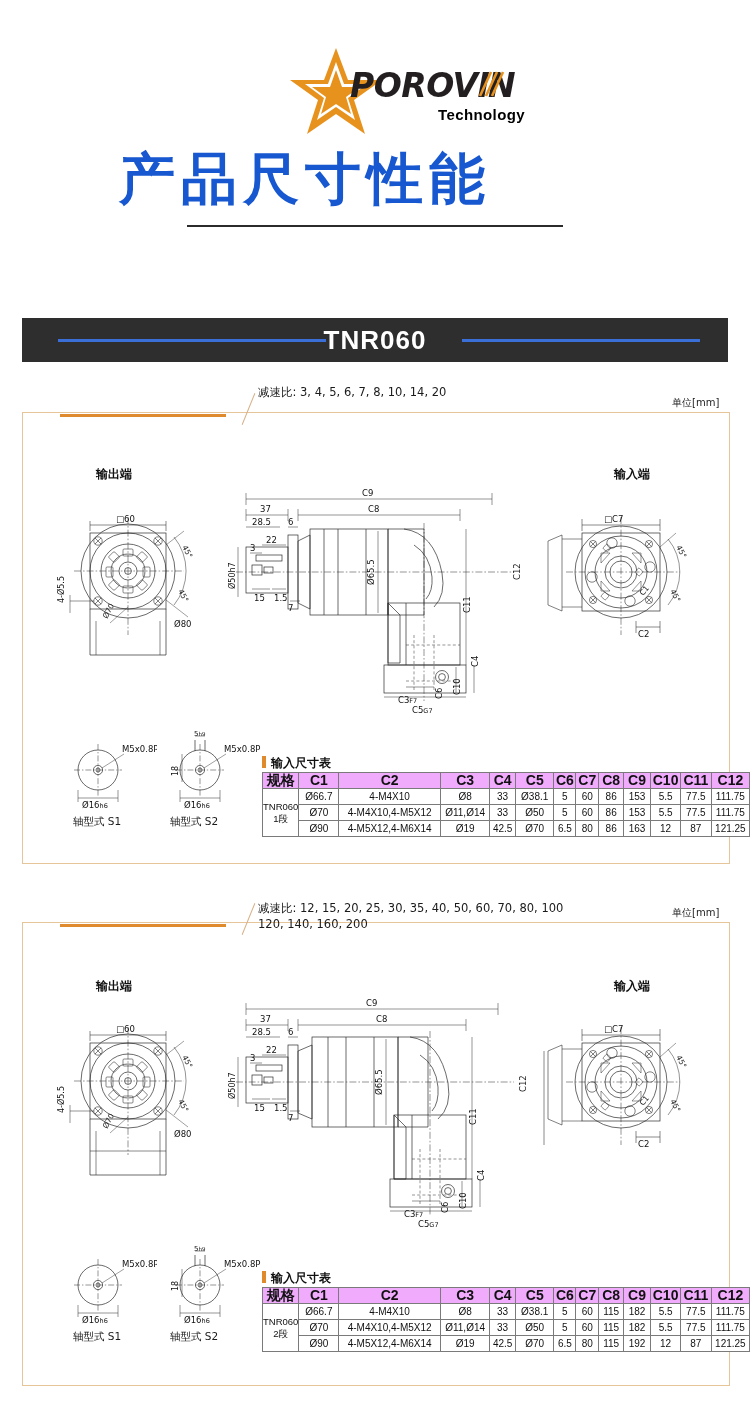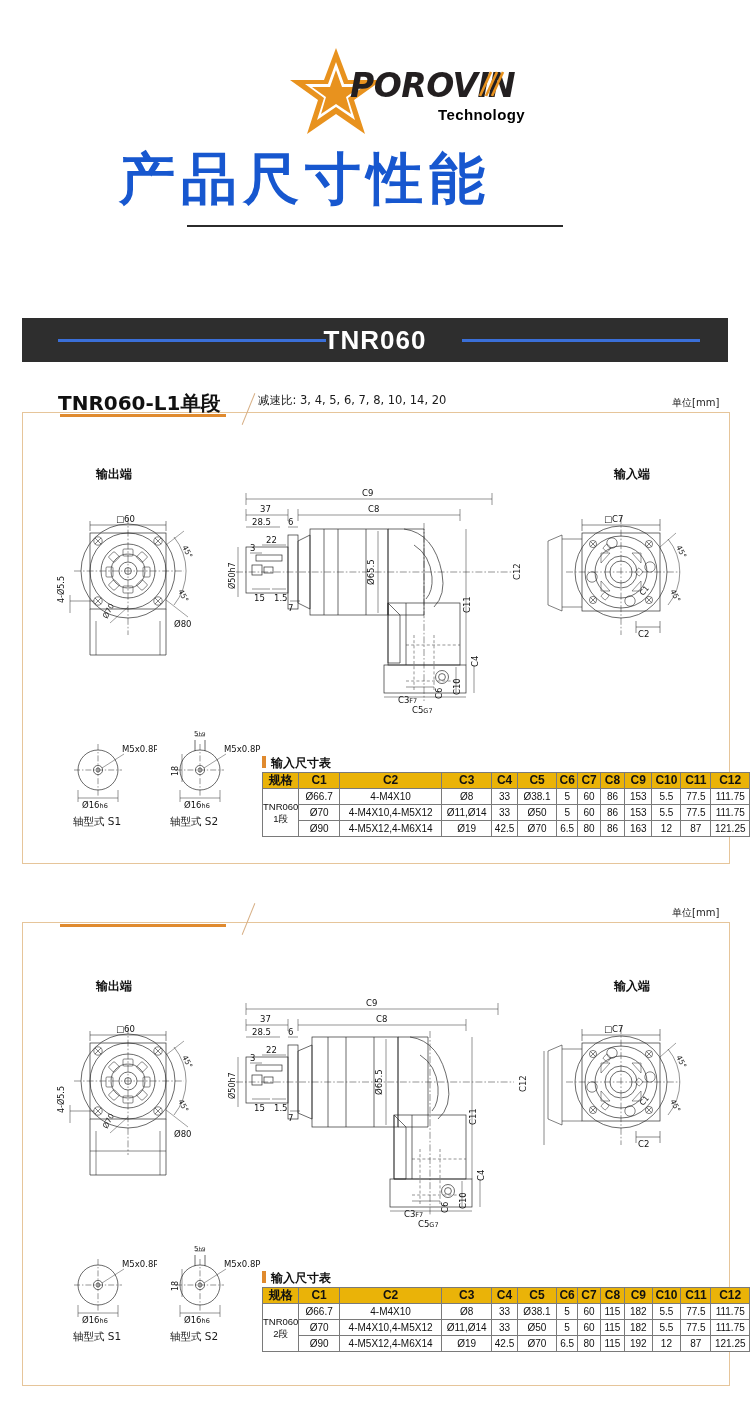--- a/index.html
+++ b/index.html
@@ -57,21 +57,21 @@
 
   
   .tbl-head{position:absolute;font-size:12px;font-weight:bold;color:#111;
     font-family:"DejaVu Sans",sans-serif;}
   .tbl-head .bar{display:inline-block;width:4px;height:12px;background:#e08a2e;
     vertical-align:-1px;margin-right:5px;}
   table.spec{position:absolute;border-collapse:collapse;font-size:10px;
     font-family:"Liberation Sans",sans-serif;color:#111;background:#fff;}
   table.spec th,table.spec td{border:1px solid #7a7a7a;text-align:center;
     padding:0;height:15px;line-height:15px;white-space:nowrap;}
-  table.spec th{background:#eab308;font-weight:bold;font-size:12px;}
+  table.spec th{background:#f0abfc;font-weight:bold;font-size:14px;}
   table.spec td.model{background:#fff;font-size:9.5px;line-height:12px;}
   .c-spec{width:32px;}.c-c1{width:44px;}.c-c2{width:108px;}.c-c3{width:52px;}
   .c-c4{width:27px;}.c-c5{width:42px;}.c-c6{width:22px;}.c-c7{width:24px;}
   .c-c8{width:26px;}.c-c9{width:30px;}.c-c10{width:30px;}.c-c11{width:32px;}.c-c12{width:40px;}
 </style>
 </head>
 <body>
 
 <div class="page">
 
@@ -99,24 +99,23 @@
   <div class="title-rule"></div>
 
   <div class="banner">
     <div class="banner-line bl-left"></div>
     <div class="banner-line bl-right"></div>
     <div class="banner-text">TNR060</div>
   </div>
 
   <div class="section sec1"></div>
 
-  <div class="sec-title" style="left:58px;top:390px;">TNR060-L1单段</div>
   <div class="sec-title-underline" style="left:60px;top:414px;width:166px;"></div>
   <div class="sec-slash" style="left:248px;top:392px;"></div>
-  <div class="ratio" style="left:258px;top:392px;"><span>减速比:</span> <span>3, 4, 5, 6, 7, 8, 10, 14, 20</span></div>
+  <div class="ratio" style="left:258px;top:384px;"><span>减速比:</span> <span>3, 4, 5, 6, 7, 8, 10, 14, 20</span></div>
   <div class="unit" style="left:672px;top:396px;">单位[mm]</div>
 
   <div class="endlabel" style="left:96px;top:466px;">输出端</div>
   <div class="endlabel" style="left:614px;top:466px;">输入端</div>
 
   <div class="dwg" style="left:50px;top:495px;">
     <svg width="185" height="165" viewBox="0 0 185 165">
       <g fill="none" stroke="#2b2b2b" stroke-width="0.7">
         <rect x="40" y="38" width="76" height="76"></rect>
         <circle cx="78" cy="76" r="47"></circle>
@@ -453,20 +452,22 @@
         <td>87</td>
         <td>121.25</td>
       </tr>
     </tbody>
   </table>
 
   <div class="section sec2"></div>
 
   <div class="sec-title-underline" style="left:60px;top:924px;width:166px;"></div>
   <div class="sec-slash" style="left:248px;top:902px;"></div>
+  <div class="ratio" style="left:258px;top:900px;"><span>减速比:</span> <span>12, 15, 20, 25, 30, 35, 40, 50, 60, 70, 80, 100
+120, 140, 160, 200</span></div>
   <div class="unit" style="left:672px;top:906px;">单位[mm]</div>
 
   <div class="endlabel" style="left:96px;top:978px;">输出端</div>
   <div class="endlabel" style="left:614px;top:978px;">输入端</div>
 
   <div class="dwg" style="left:50px;top:1005px;">
     <svg width="185" height="175" viewBox="0 0 185 175">
       <g fill="none" stroke="#2b2b2b" stroke-width="0.7">
         <rect x="40" y="38" width="76" height="76"></rect>
         <circle cx="78" cy="76" r="47"></circle>

